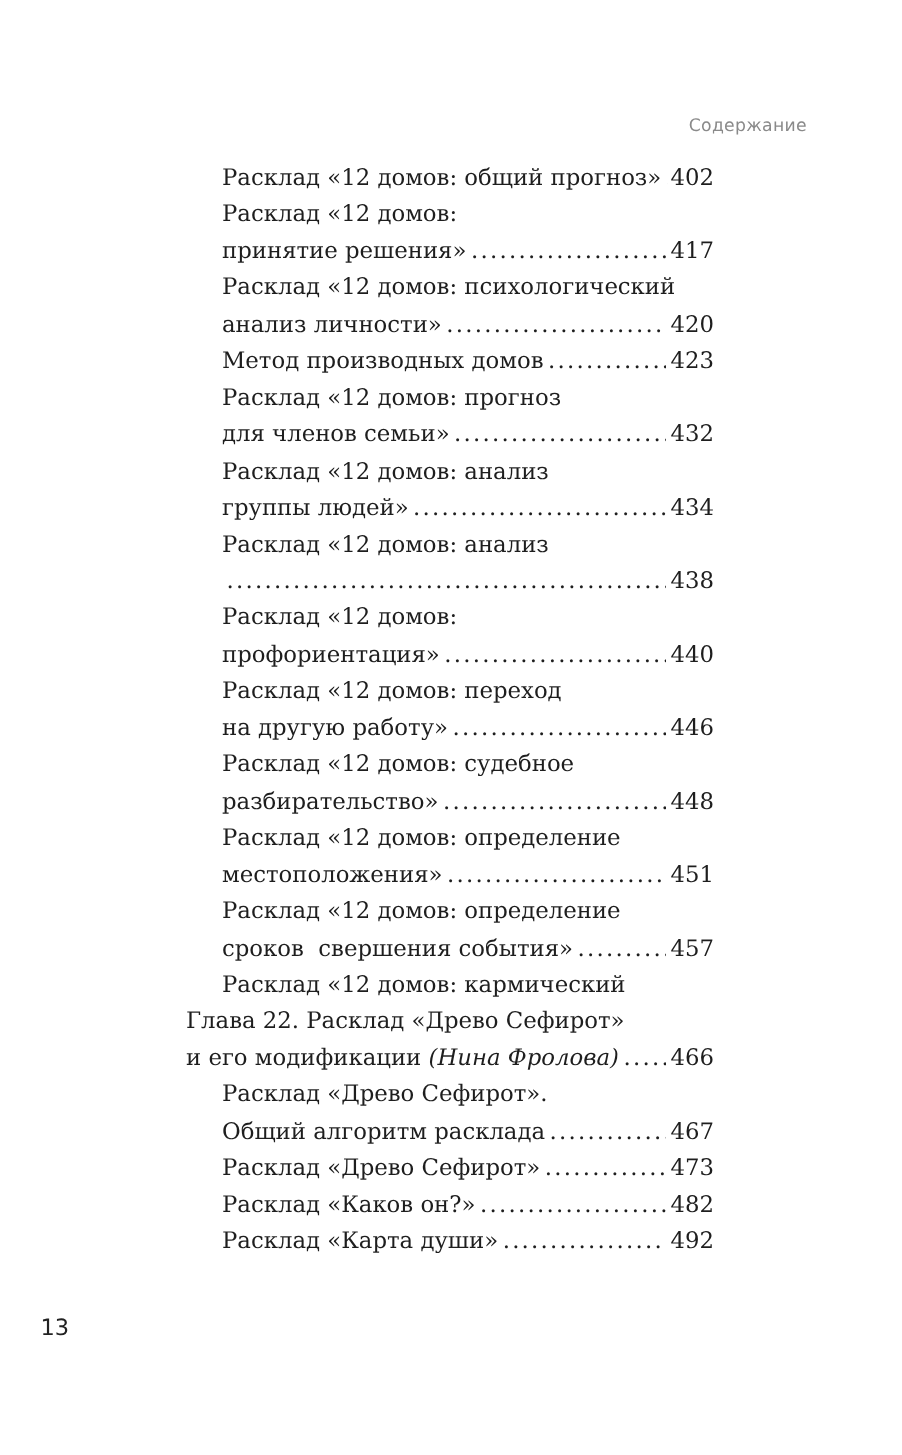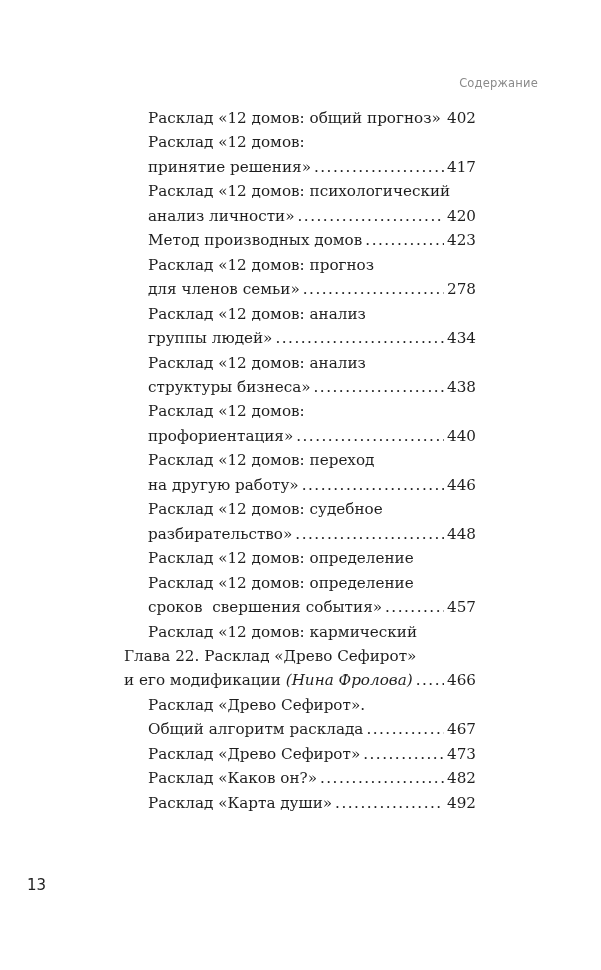--- a/index.html
+++ b/index.html
@@ -72,37 +72,36 @@
         <span class="leader"></span>
         <span class="pg">423</span>
       </span>
   </div>
 
   <div class="entry sub">
     <span class="line">Расклад «12 домов: прогноз</span>
     <span class="last">
         <span class="txt">для членов семьи»</span>
         <span class="leader"></span>
-        <span class="pg">278</span>
+        <span class="pg">432</span>
       </span>
   </div>
 
   <div class="entry sub">
     <span class="line">Расклад «12 домов: анализ</span>
     <span class="last">
         <span class="txt">группы людей»</span>
         <span class="leader"></span>
         <span class="pg">434</span>
       </span>
   </div>
 
   <div class="entry sub">
     <span class="line">Расклад «12 домов: анализ</span>
     <span class="last">
-        <span class="txt">структуры бизнеса»</span>
         <span class="leader"></span>
         <span class="pg">438</span>
       </span>
   </div>
 
   <div class="entry sub">
     <span class="line">Расклад «12 домов:</span>
     <span class="last">
         <span class="txt">профориентация»</span>
         <span class="leader"></span>
@@ -123,20 +122,25 @@
     <span class="line">Расклад «12 домов: судебное</span>
     <span class="last">
         <span class="txt">разбирательство»</span>
         <span class="leader"></span>
         <span class="pg">448</span>
       </span>
   </div>
 
   <div class="entry sub">
     <span class="line">Расклад «12 домов: определение</span>
+    <span class="last">
+        <span class="txt">местоположения»</span>
+        <span class="leader"></span>
+        <span class="pg">451</span>
+      </span>
   </div>
 
   <div class="entry sub">
     <span class="line">Расклад «12 домов: определение</span>
     <span class="last">
         <span class="txt" style="white-space:pre">сроков  свершения события»</span>
         <span class="leader"></span>
         <span class="pg">457</span>
       </span>
   </div>

